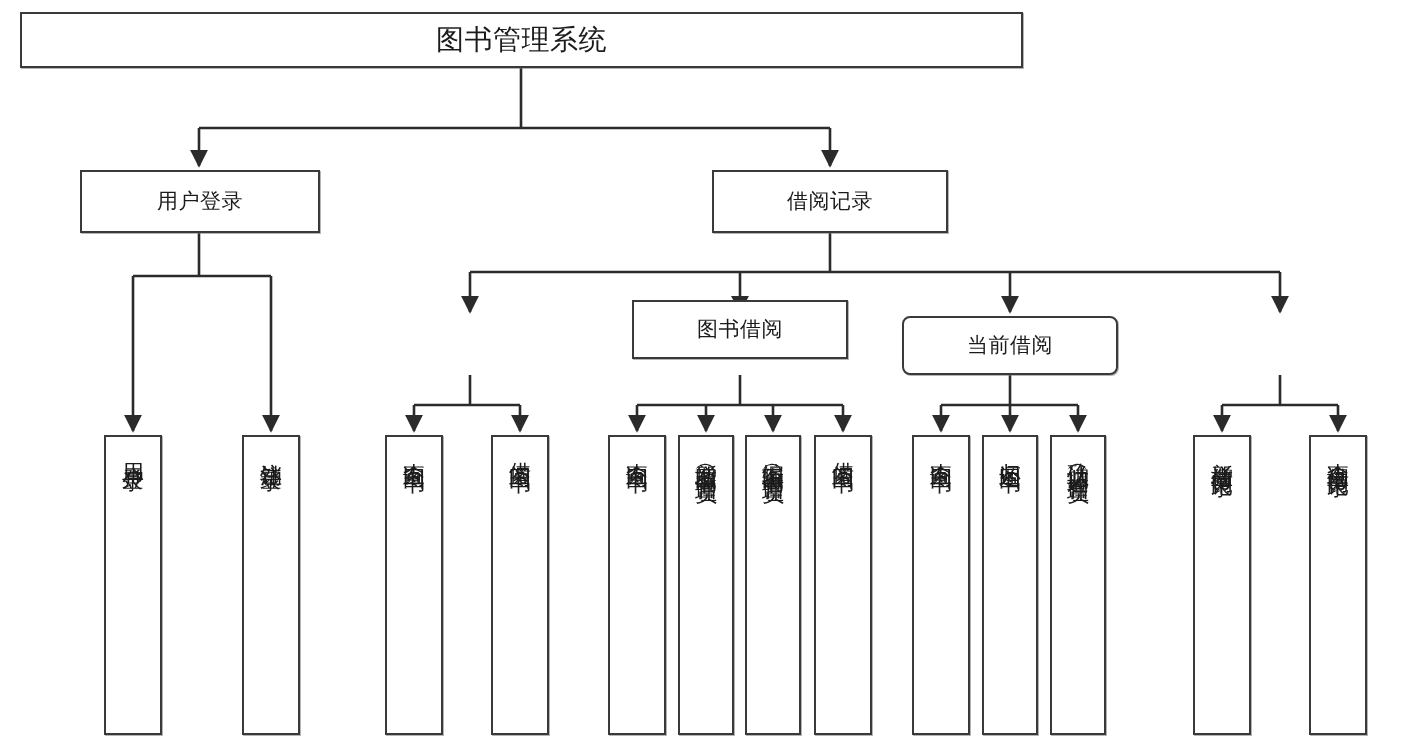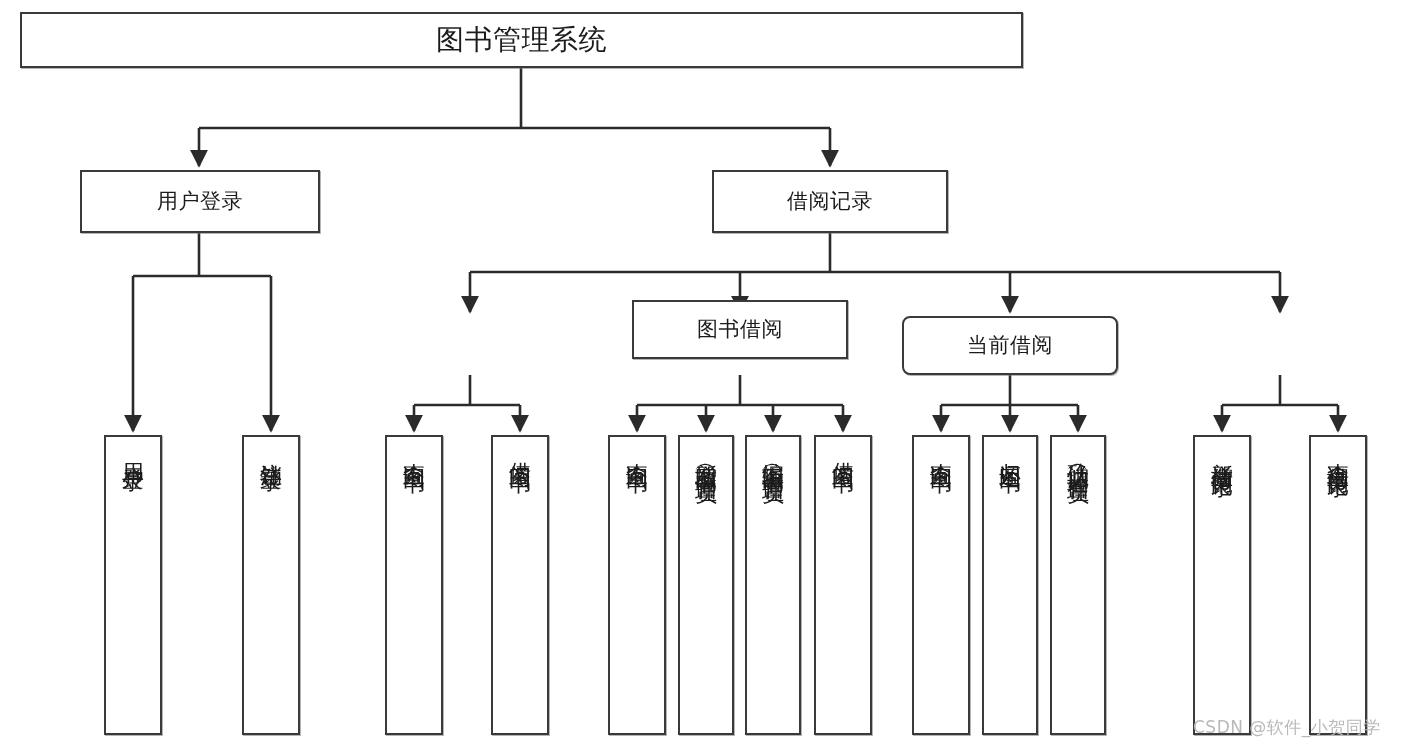--- a/index.html
+++ b/index.html
@@ -183,15 +183,14 @@
     <span class="label">确认归还（管理员）</span>
   </div>
 
   <div class="node leaf" style="left:1193px; top:435px; width:58px; height:300px;">
     <span class="label">新增借阅记录</span>
   </div>
   <div class="node leaf" style="left:1309px; top:435px; width:58px; height:300px;">
     <span class="label">查询借阅记录</span>
   </div>
 
-  <div class="watermark" style="left:1193px; top:716px;">CSDN @软件_小贺同学</div>
 
 </div>
 
 </body></html>

